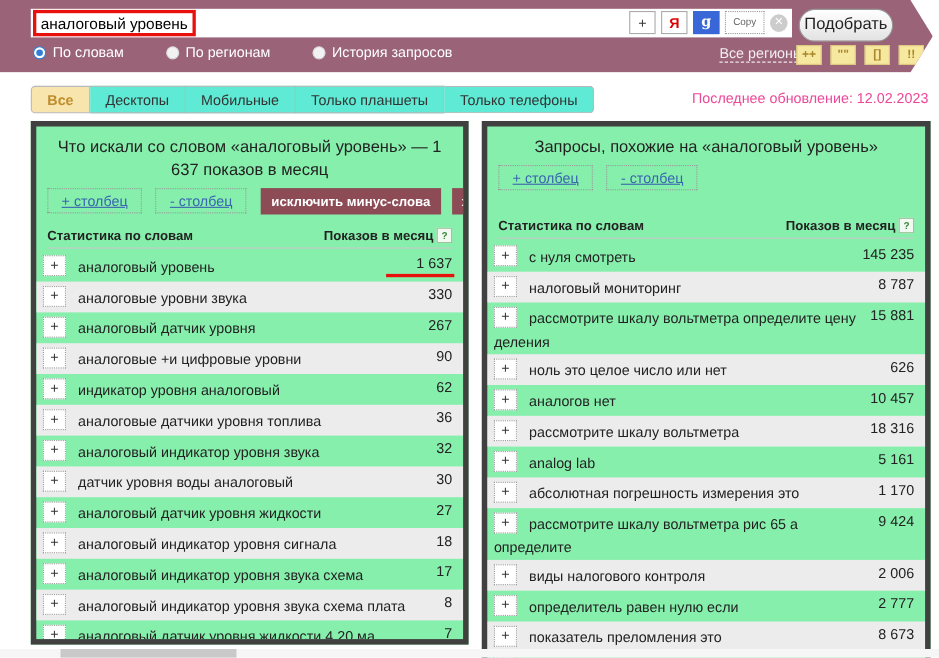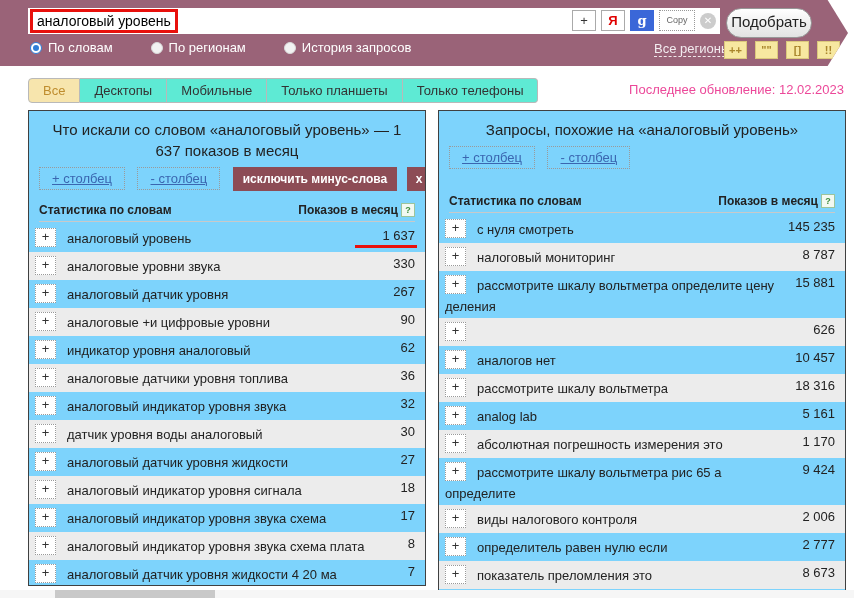--- a/index.html
+++ b/index.html
@@ -51,26 +51,26 @@
   .opbtn{
     box-sizing:border-box;width:23px;height:18px;background:#f7e8a0;border:1px solid #dbc87c;
     color:#a9862c;font-size:11px;font-weight:bold;line-height:16px;text-align:center;cursor:pointer;
   }
   
   #tabs{position:absolute;left:28px;top:78px;display:flex;}
   .tab{
     border:1px solid #b9b9b9;border-left:none;padding:4px 14px;font-size:13px;color:#333;
     background:#5eead4;cursor:pointer;white-space:nowrap;
   }
-  .tab:first-child{border-left:1px solid #b9b9b9;border-radius:4px 0 0 4px;}
+  .tab:first-child{border-left:1px solid #b9b9b9;border-radius:4px 0 0 4px;font-weight:bold;}
   .tab:last-child{border-radius:0 4px 4px 0;}
   .tab.active{background:#f7e5ad;color:#bf8d2e;}
   #last-update{position:absolute;right:10px;top:82px;font-size:13px;color:#ec4899;}
   
-  .panel{position:absolute;background:#7dd3fc;border:1px solid #404040;overflow:hidden;box-sizing:border-box;}
+  .panel{position:absolute;background:#86efac;border:5px solid #404040;overflow:hidden;box-sizing:border-box;}
   #left-panel{left:28px;top:110px;width:398px;height:476px;}
   #right-panel{left:438px;top:110px;width:408px;height:560px;}
   .panel-title{text-align:center;font-size:15px;color:#222;margin:8px 10px 4px;line-height:1.4;}
   .btnrow{margin:6px 0 0 10px;height:26px;white-space:nowrap;}
   .dotted-btn{
     display:inline-block;border:1px dotted #9a9a9a;padding:3px 12px;margin-right:8px;
     font-size:13px;color:#3a66b0;text-decoration:underline;cursor:pointer;text-align:center;
   }
   .maroon-btn{
     display:inline-block;background:#8d4c55;color:#fff;font-size:12px;font-weight:bold;
@@ -194,21 +194,21 @@
   <div class="colhead">
     <span>Статистика по словам</span>
     <span>
       <span>Показов в месяц</span><span class="help-icon">?</span>
     </span>
   </div>
   <div class="rows">
       <div class="krow"><span class="num">145 235</span><span class="plusbtn">+</span><a class="kw">с нуля смотреть</a></div>
       <div class="krow alt"><span class="num">8 787</span><span class="plusbtn">+</span><a class="kw">налоговый мониторинг</a></div>
       <div class="krow"><span class="num">15 881</span><span class="plusbtn">+</span><a class="kw">рассмотрите шкалу вольтметра определите цену деления</a></div>
-      <div class="krow alt"><span class="num">626</span><span class="plusbtn">+</span></div>
+      <div class="krow alt"><span class="num">626</span><span class="plusbtn">+</span><a class="kw">ноль это целое число или нет</a></div>
       <div class="krow"><span class="num">10 457</span><span class="plusbtn">+</span><a class="kw">аналогов нет</a></div>
       <div class="krow alt"><span class="num">18 316</span><span class="plusbtn">+</span><a class="kw">рассмотрите шкалу вольтметра</a></div>
       <div class="krow"><span class="num">5 161</span><span class="plusbtn">+</span><a class="kw">analog lab</a></div>
       <div class="krow alt"><span class="num">1 170</span><span class="plusbtn">+</span><a class="kw">абсолютная погрешность измерения это</a></div>
       <div class="krow"><span class="num">9 424</span><span class="plusbtn">+</span><a class="kw">рассмотрите шкалу вольтметра рис 65 а определите</a></div>
       <div class="krow alt"><span class="num">2 006</span><span class="plusbtn">+</span><a class="kw">виды налогового контроля</a></div>
       <div class="krow"><span class="num">2 777</span><span class="plusbtn">+</span><a class="kw">определитель равен нулю если</a></div>
       <div class="krow alt"><span class="num">8 673</span><span class="plusbtn">+</span><a class="kw">показатель преломления это</a></div>
       <div class="krow"><span class="num">500</span><span class="plusbtn">+</span><a class="kw"></a></div>
     </div>

